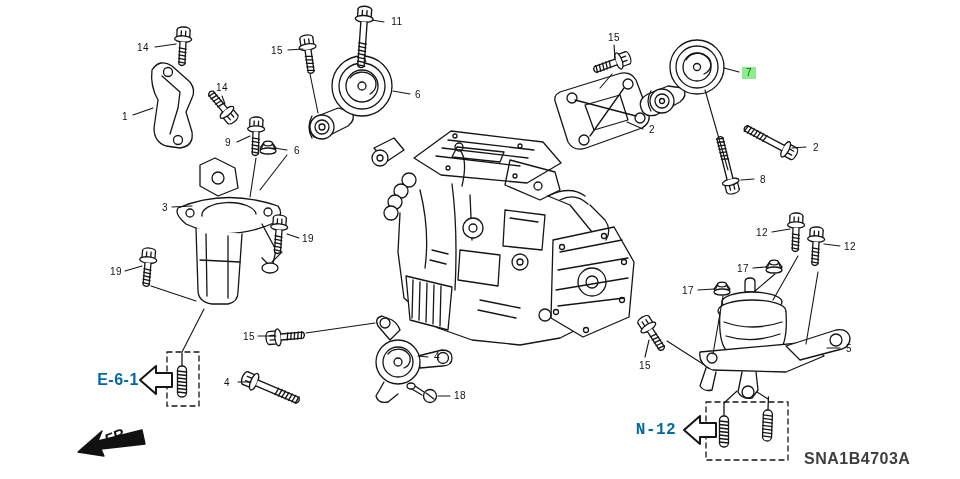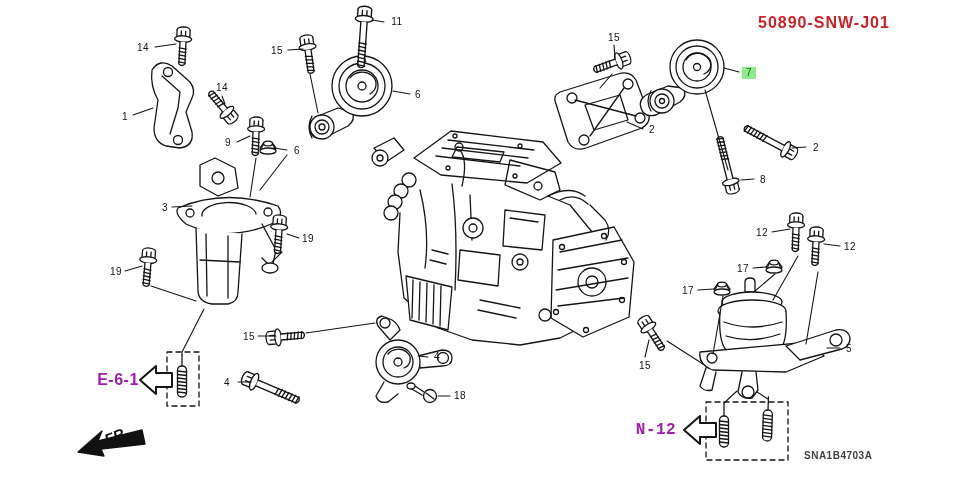--- a/index.html
+++ b/index.html
@@ -9,31 +9,31 @@
   }
   svg{position:absolute;left:0;top:0;}
   .callout{
     position:absolute;transform:translate(-50%,-50%);
     font-weight:normal;font-size:10px;color:#111;line-height:1;
     letter-spacing:0.5px;white-space:nowrap;cursor:pointer;
   }
   .callout.hl{background:#8dea8d;color:#0a6e0a;padding:1px 4px;}
   .reflabel{
     position:absolute;transform:translate(-50%,-50%);
-    font-weight:bold;font-size:16px;color:#a21caf;line-height:1;
+    font-weight:bold;font-size:16px;color:#0369a1;line-height:1;
     letter-spacing:0.5px;white-space:nowrap;cursor:pointer;
   }
   .partcode{
     position:absolute;left:758px;top:14px;
     font-weight:bold;font-size:16px;color:#cc2227;letter-spacing:1px;
     white-space:nowrap;
   }
   .diagcode{
     position:absolute;left:804px;top:450px;
-    font-weight:bold;font-size:10px;color:#3f3f3f;letter-spacing:0.5px;
+    font-weight:bold;font-size:16px;color:#3f3f3f;letter-spacing:0.5px;
   }
   .frlabel{
     position:absolute;left:104px;top:427px;
     font-weight:bold;font-size:15px;color:#111;font-style:italic;
     transform:rotate(-22deg);
   }
 </style>
 </head>
 <body>
 
@@ -326,21 +326,20 @@
     <use href="#stud" transform="translate(724,416)"></use>
     <use href="#stud" transform="translate(768,410) rotate(2)"></use>
     <polygon points="684,430 700,416 700,423 716,423 716,437 700,437 700,444" fill="#fff" stroke-width="2"></polygon>
   </g>
 
   <g>
     <polygon points="78,452 102,431 98,441 142,430 145,444 101,449 104,456" fill="#111" stroke="#111"></polygon>
   </g>
 </svg>
 
-<div class="partcode">50890-SNW-J01</div>
 <div class="diagcode">SNA1B4703A</div>
 
 <div class="reflabel" style="left:118px;top:380px;">E-6-1</div>
 <div class="reflabel" style="left:656px;top:430px;font-family:Liberation Mono, monospace;">N-12</div>
 <div class="frlabel">FR.</div>
 
 <div class="callout" style="left:143px;top:48px;">14</div>
 <div class="callout" style="left:125px;top:117px;">1</div>
 <div class="callout" style="left:222px;top:88px;">14</div>
 <div class="callout" style="left:277px;top:51px;">15</div>

